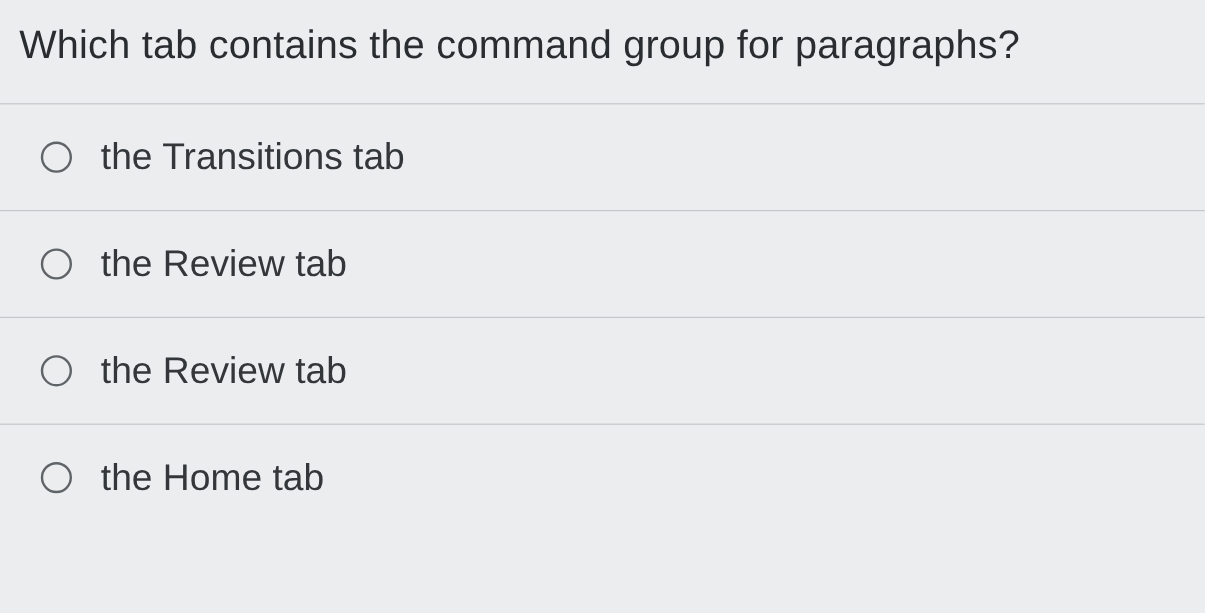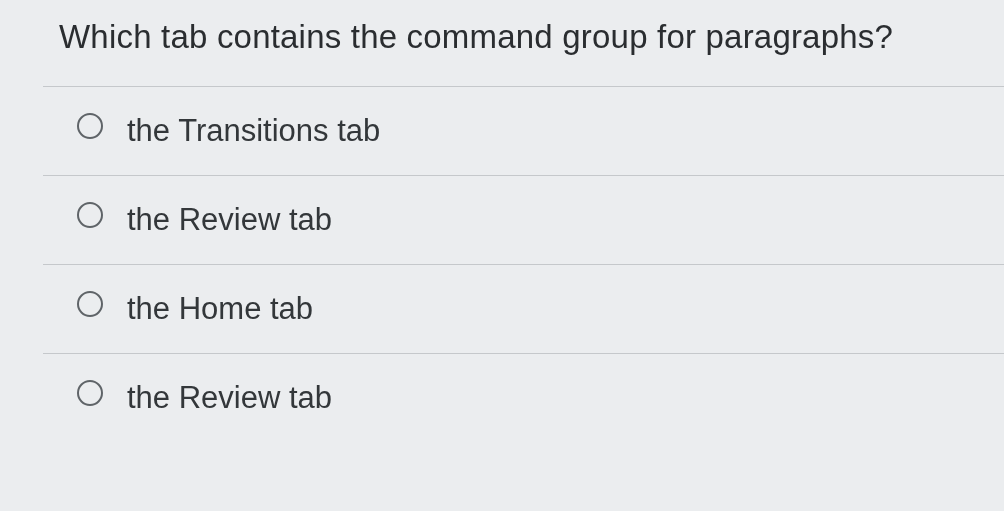--- a/index.html
+++ b/index.html
@@ -9,31 +9,31 @@
   }
   body {
     width: 1004px;
     height: 511px;
     background: #ebedef;
     font-family: "Segoe UI", Arial, sans-serif;
     overflow: hidden;
   }
   .question-block {
     width: 100%;
-    padding-left: 43px;
   }
   .question-text {
     font-size: 33px;
     color: #2a2d30;
     padding: 18px 16px 30px 16px;
     font-weight: 400;
     letter-spacing: 0.2px;
   }
   .option-row {
     display: flex;
+    align-items: center;
     padding: 26px 20px 26px 34px;
     border-top: 1px solid #c5c8cb;
   }
   .option-row:last-child {
     padding-bottom: 30px;
   }
   .radio-circle {
     width: 26px;
     height: 26px;
     border: 2px solid #5f6468;
@@ -58,20 +58,20 @@
     <span class="option-label">the Transitions tab</span>
   </div>
 
   <div class="option-row">
     <span class="radio-circle"></span>
     <span class="option-label">the Review tab</span>
   </div>
 
   <div class="option-row">
     <span class="radio-circle"></span>
-    <span class="option-label">the Home tab</span>
+    <span class="option-label">the Review tab</span>
   </div>
 
   <div class="option-row">
     <span class="radio-circle"></span>
-    <span class="option-label">the Review tab</span>
+    <span class="option-label">the Home tab</span>
   </div>
 </div>
 
 </body></html>

